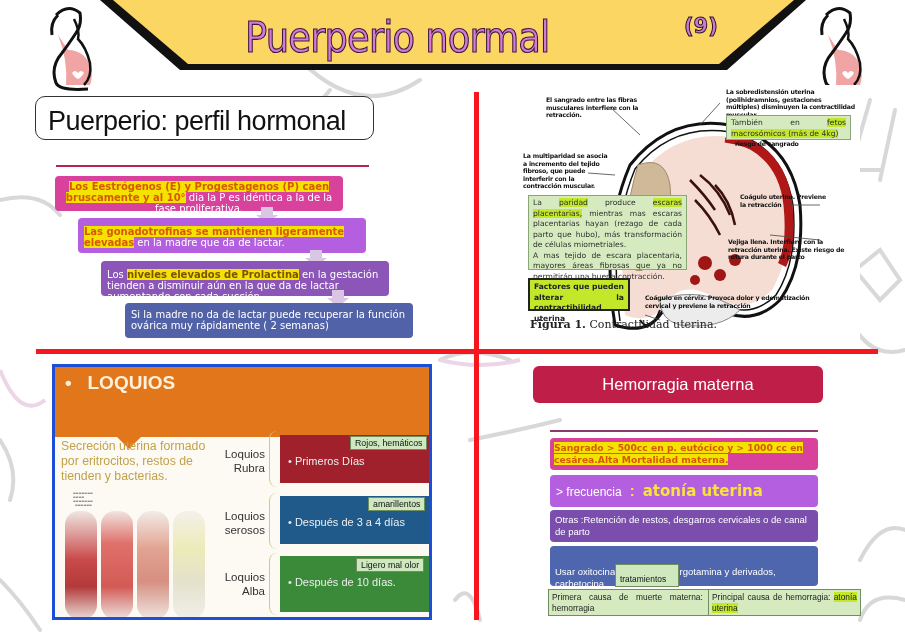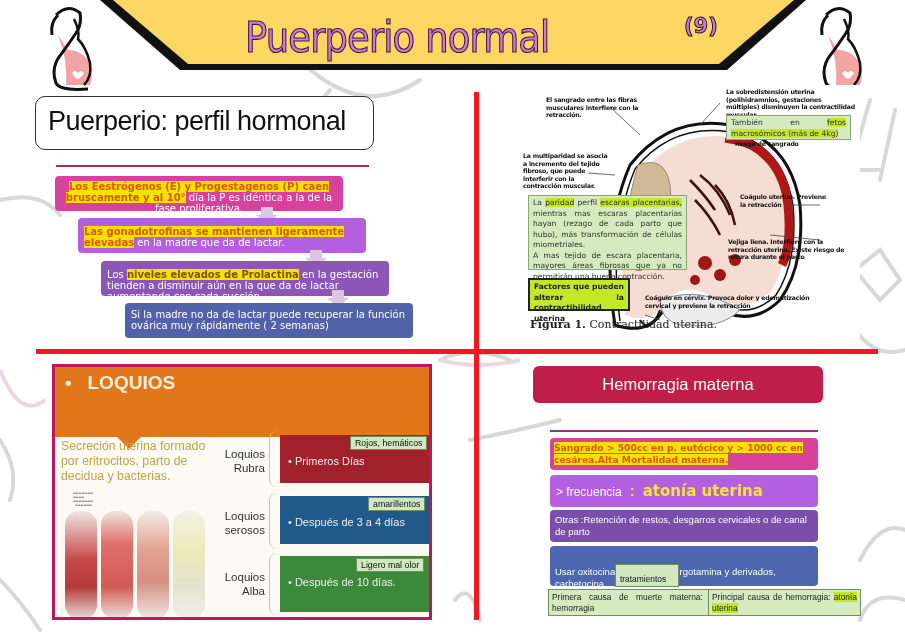--- a/index.html
+++ b/index.html
@@ -23,21 +23,21 @@
   }
 
   .mother-icon { position: absolute; }
 
   
   .divider-h { position: absolute; left: 36px; top: 349px; width: 842px; height: 5px; background: #f5161f; }
   .divider-v { position: absolute; left: 474px; top: 92px; width: 5px; height: 528px; background: #f5161f; }
 
   
   .q1-title {
-    position: absolute; left: 35px; top: 96px; width: 339px; height: 54px;
+    position: absolute; left: 35px; top: 96px; width: 339px; height: 44px;
     border: 1.5px solid #333; border-radius: 10px; background: #fff;
     font-family: "Liberation Sans", sans-serif; font-size: 27px; color: #111;
     padding: 9px 0 0 12px; letter-spacing: -0.5px;
   }
   .q1-line { position: absolute; left: 56px; top: 165px; width: 313px; height: 2px; background: #b5264e; }
 
   .step {
     position: absolute; border-radius: 4px; color: #fff;
     font-family: "DejaVu Sans", sans-serif; font-size: 10px; line-height: 11px;
     padding: 8px 6px;
@@ -70,21 +70,21 @@
     font-family: "DejaVu Sans", sans-serif; font-size: 7.6px; line-height: 10.5px; padding: 2px 4px;
     text-align: justify;
   }
   .hl-lime { background: #c3e82a; }
   .fig-caption {
     position: absolute; left: 530px; top: 318px; font-family: "DejaVu Serif", serif; font-size: 11px; color: #222;
   }
   .fig-caption b { font-weight: bold; }
 
   
-  .q3 { position: absolute; left: 52px; top: 364px; width: 380px; height: 256px; border: 3px solid #be185d; background: #fdfaf3; overflow: hidden; }
+  .q3 { position: absolute; left: 52px; top: 364px; width: 380px; height: 256px; border: 3px solid #1d4ed8; background: #fdfaf3; overflow: hidden; }
   .q3-head { position: absolute; left: 0; top: 0; width: 100%; height: 70px; background: #e2761a; }
   .q3-head-title { position: absolute; left: 10px; top: 5px; color: #fff1dc; font-family: "Liberation Sans", sans-serif; font-size: 19px; font-weight: bold; letter-spacing: 0; }
   .q3-notch { position: absolute; left: 62px; top: 70px; width: 0; height: 0; border-left: 12px solid transparent; border-right: 12px solid transparent; border-top: 12px solid #e2761a; }
   .q3-desc { position: absolute; left: 6px; top: 72px; width: 160px; font-family: "Liberation Sans", sans-serif; font-size: 12.3px; line-height: 15px; color: #c0a24c; }
   .q3-label { position: absolute; width: 50px; text-align: right; font-family: "Liberation Sans", sans-serif; font-size: 11.5px; line-height: 14px; color: #333; }
   .brace { position: absolute; width: 10px; border-left: 1.5px solid #d6c48e; border-radius: 8px 0 0 8px; }
   .q3-band { position: absolute; left: 225px; width: 152px; height: 48px; color: #eee; font-family: "Liberation Sans", sans-serif; font-size: 11px; padding-top: 20px; padding-left: 8px; }
   .band-red { top: 68px; background: #a0202c; }
   .band-blue { top: 129px; background: #1f5a8a; }
   .band-green { top: 189px; background: #3b8a3a; }
@@ -230,39 +230,39 @@
 
   <div class="diag-label" style="left:26px;top:11px;width:120px;">El sangrado entre las fibras musculares interfiere con la retracción.</div>
   <div class="diag-label" style="left:206px;top:3px;width:130px;">La sobredistensión uterina (polihidramnios, gestaciones múltiples) disminuyen la contractilidad muscular.</div>
   <div class="green-box" style="left:206px;top:30px;width:125px;height:25px;">
     <span>También en </span><span class="hl-lime">fetos macrosómicos (más de 4kg)</span>
   </div>
   <div class="diag-label" style="left:215px;top:55px;width:100px;">riesgo de sangrado</div>
   <div class="diag-label" style="left:3px;top:67px;width:85px;">La multiparidad se asocia a incremento del tejido fibroso, que puede interferir con la contracción muscular.</div>
   <div class="diag-label" style="left:220px;top:108px;width:90px;">Coágulo uterino. Previene la retracción</div>
   <div class="green-box" style="left:8px;top:110px;width:159px;height:75px;">
-    <span>La </span><span class="hl-lime">paridad</span><span> perfil </span><span class="hl-lime">escaras placentarias,</span><span> mientras mas escaras placentarias hayan (rezago de cada parto que hubo), más transformación de células miometriales.</span><br>
+    <span>La </span><span class="hl-lime">paridad</span><span> produce </span><span class="hl-lime">escaras placentarias,</span><span> mientras mas escaras placentarias hayan (rezago de cada parto que hubo), más transformación de células miometriales.</span><br>
     <span>A mas tejido de escara placentaria, mayores áreas fibrosas que ya no permitirán una buena contracción.</span>
   </div>
   <div class="diag-label" style="left:208px;top:153px;width:118px;">Vejiga llena. Interfiere con la retracción uterina. Existe riesgo de rotura durante el parto</div>
   <div class="green-box" style="left:8px;top:193px;width:102px;height:33px;border:2px solid #222;background:#c3e82a;font-weight:bold;color:#222;">
     <span>Factores que pueden alterar la contractibilidad uterina</span>
   </div>
   <div class="diag-label" style="left:125px;top:209px;width:190px;">Coágulo en cérvix. Provoca dolor y edematización cervical y previene la retracción</div>
 </div>
 <div class="fig-caption">
   <b>Figura 1.</b><span> Contractilidad uterina.</span>
 </div>
 
 <div class="q3">
   <div class="q3-head">
     <div class="q3-head-title">•&nbsp;&nbsp;&nbsp;<span>LOQUIOS</span></div>
   </div>
   <div class="q3-notch"></div>
-  <div class="q3-desc">Secreción uterina formado por eritrocitos, parto de decidua y bacterias.</div>
+  <div class="q3-desc">Secreción uterina formado por eritrocitos, restos de tienden y bacterias.</div>
 
   <div class="tiny-caption" style="left:18px;top:124px;">▬▬▬▬▬▬▬<br>▬▬▬▬<br>▬▬▬▬▬▬▬<br>&nbsp;&nbsp;▬▬▬▬▬▬</div>
   <div class="pad" style="left:10px;background:linear-gradient(180deg,#efe6e2 0%,#c94a4a 45%,#b33a3a 70%,#e9dcd7 100%);"></div>
   <div class="pad" style="left:46px;background:linear-gradient(180deg,#f0e4df 0%,#e0706b 30%,#d35a55 70%,#ede2de 100%);"></div>
   <div class="pad" style="left:82px;background:linear-gradient(180deg,#f2ebe7 0%,#e2a392 35%,#d68f80 65%,#eee6e2 100%);"></div>
   <div class="pad" style="left:118px;background:linear-gradient(180deg,#f3f1e9 0%,#ecebb8 35%,#e4e2cb 65%,#efefea 100%);"></div>
 
   <div class="q3-label" style="left:160px;top:80px;">Loquios Rubra</div>
   <div class="brace" style="left:214px;top:64px;height:56px;"></div>
   <div class="q3-band band-red"><span>• Primeros Días</span></div>

